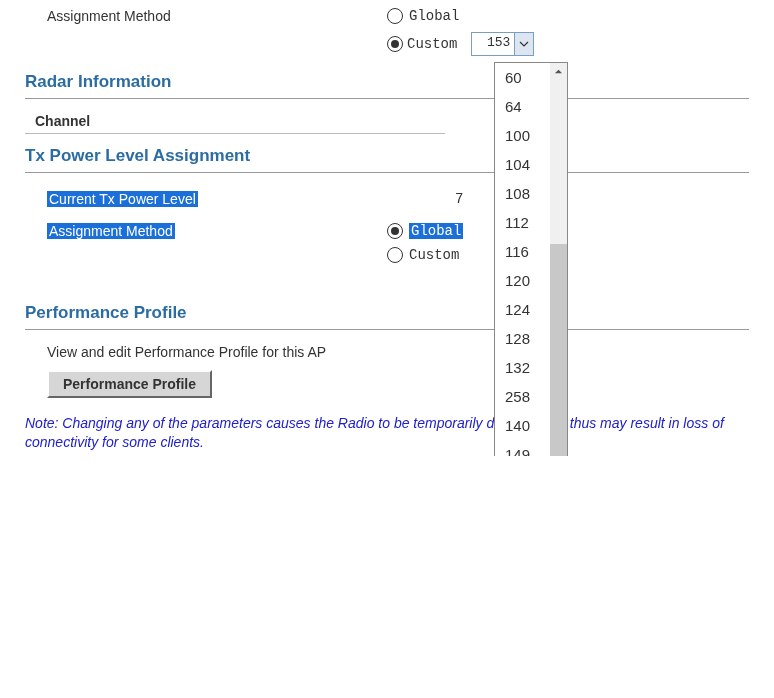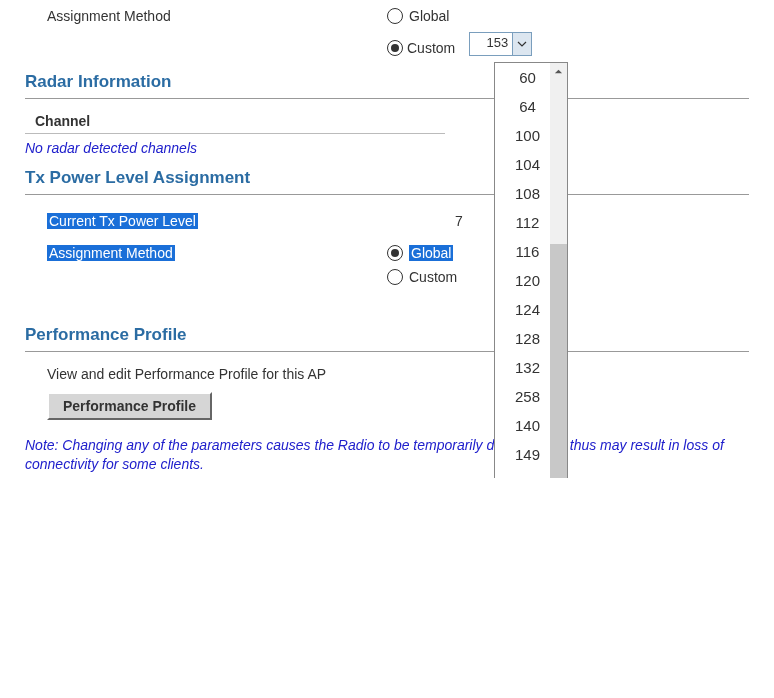--- a/index.html
+++ b/index.html
@@ -19,22 +19,23 @@
     display: flex;
     align-items: center;
     padding: 4px 0;
   }
   .label-col {
     width: 340px;
     padding-left: 22px;
   }
   .val-col {
     display: flex;
-    align-items: flex-end;
+    align-items: center;
     gap: 4px;
+    font-family: Liberation Mono, monospace;
   }
   .radio-circle {
     width: 14px;
     height: 14px;
     border: 1.5px solid #333;
     border-radius: 50%;
     display: inline-flex;
     align-items: center;
     justify-content: center;
     margin-right: 2px;
@@ -139,21 +140,20 @@
     z-index: 10;
     font-size: 15px;
   }
   .dropdown-inner {
     display: flex;
     height: 616px;
   }
   .opts {
     flex: 1;
     overflow: hidden;
-    text-align: center;
   }
   .opt {
     padding: 6px 0 6px 10px;
     cursor: pointer;
   }
   .opt.selected {
     background: #1a6fd8;
     color: #fff;
   }
   .scrollbar {
@@ -213,21 +213,20 @@
     </div>
   </div>
 
   
   <div class="section-header">Radar Information</div>
   <hr class="section-rule">
   <div class="table-headers">
     <div class="col-channel">Channel</div>
   </div>
   <hr class="thin">
-  <div class="no-radar">No radar detected channels</div>
 
   
   <div class="section-header">Tx Power Level Assignment</div>
   <hr class="section-rule">
 
   <div class="row" style="margin-top:4px;gap:36px;">
     <div class="label-col">
       <span class="hilite">Current Tx Power Level</span>
     </div>
     <div class="val-col" style="padding-left:32px;">

